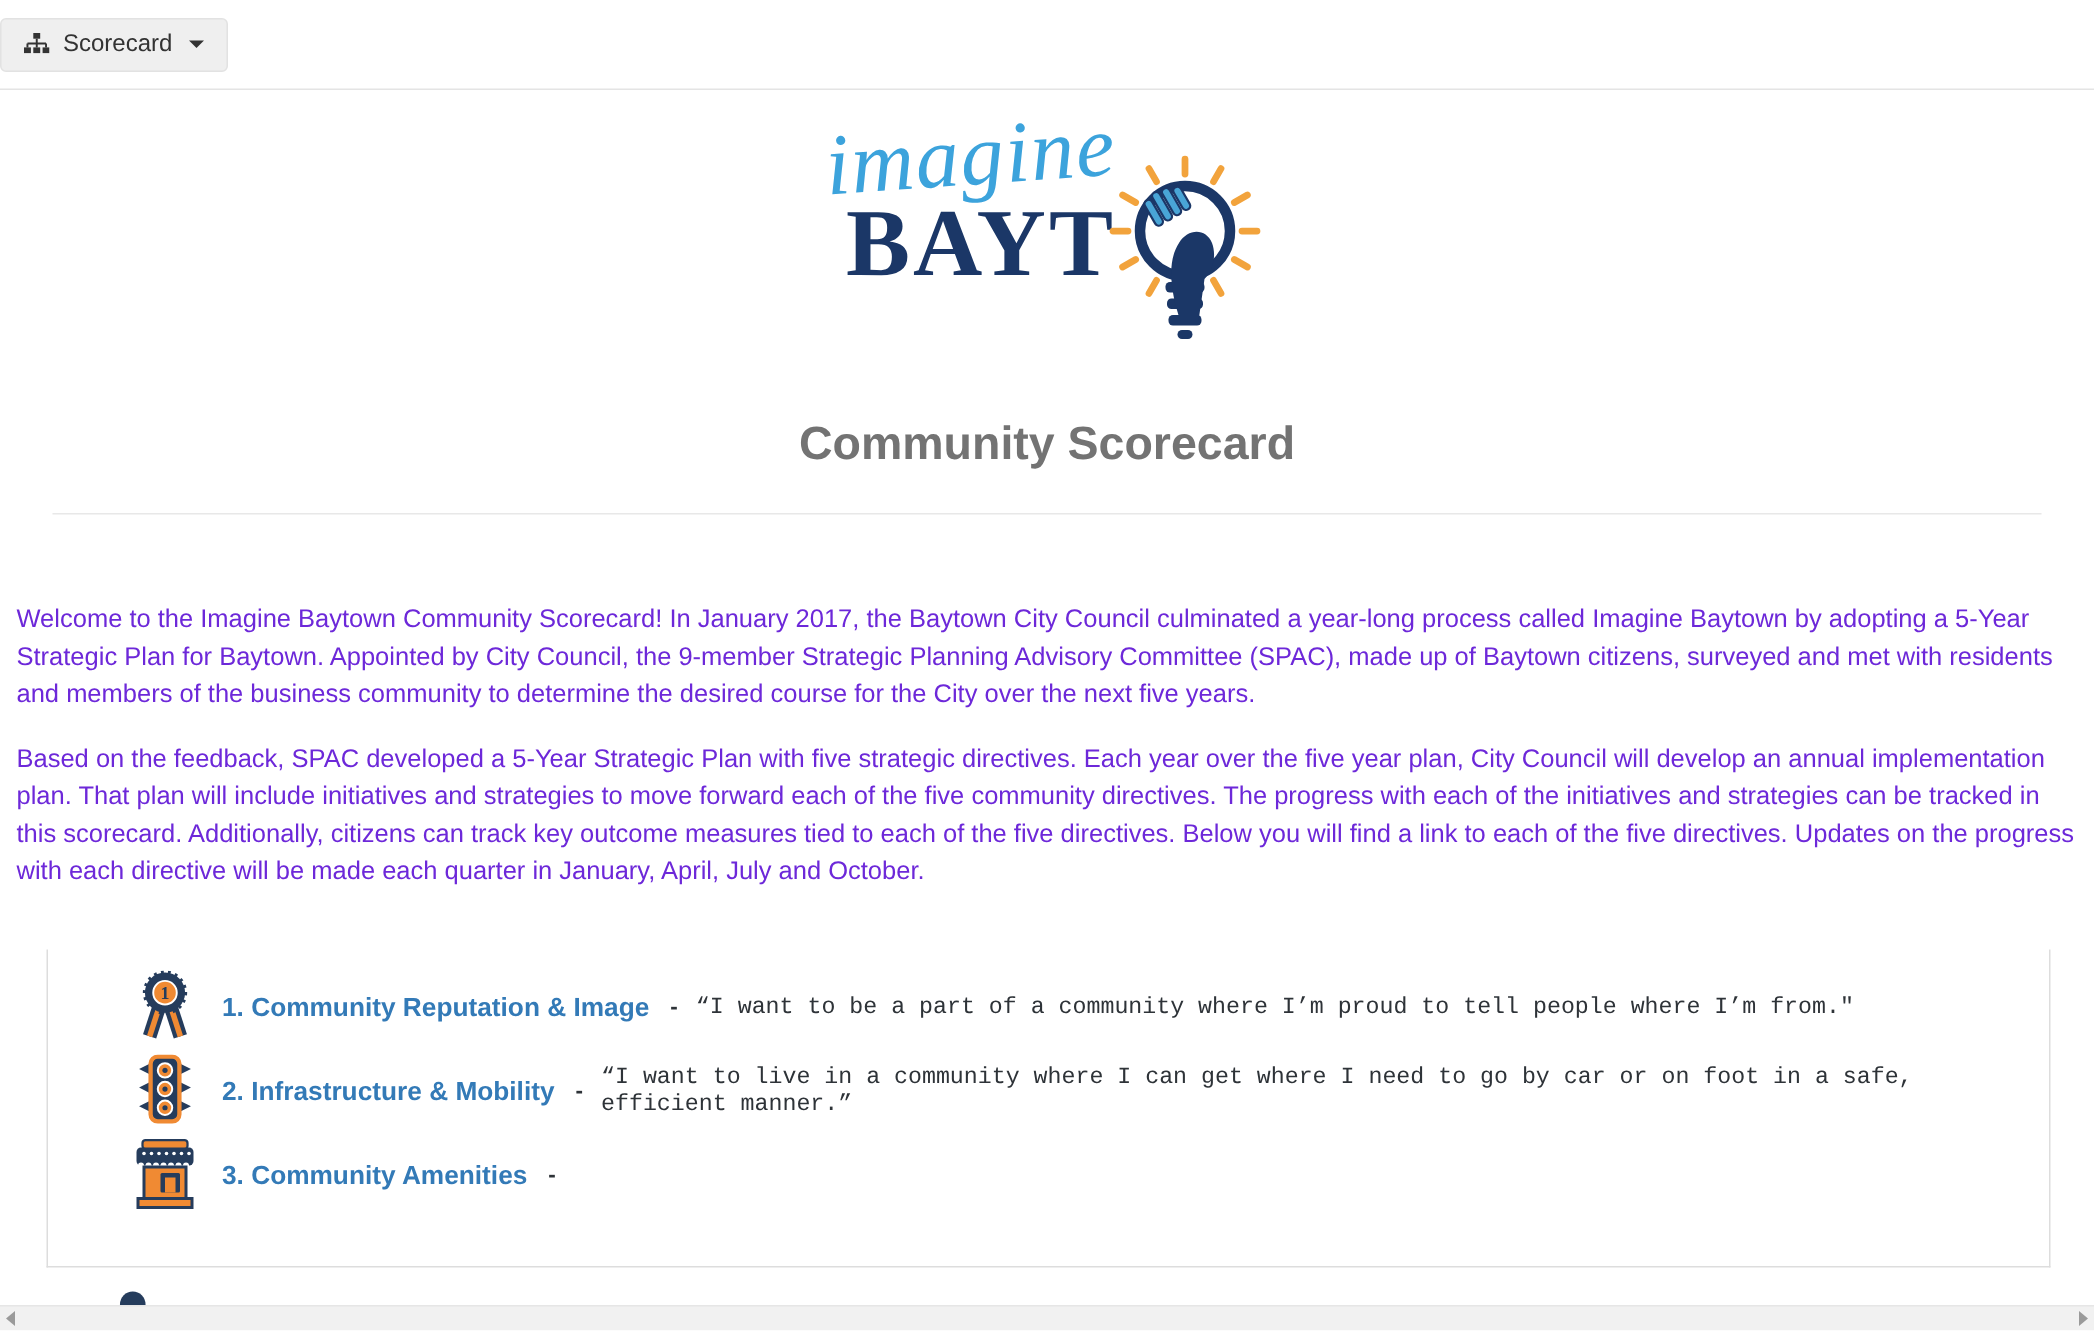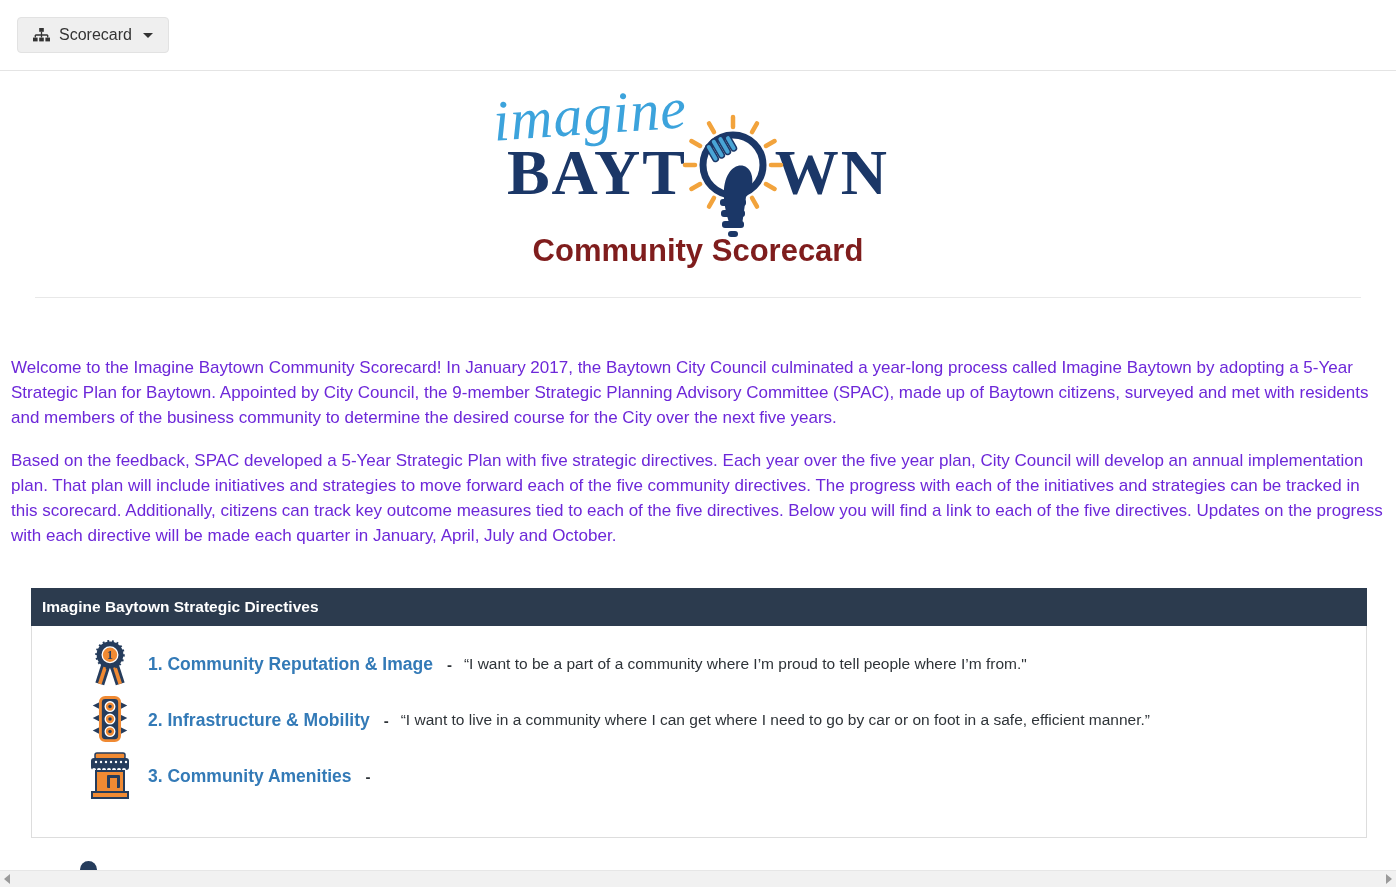--- a/index.html
+++ b/index.html
@@ -1,60 +1,60 @@
 <!DOCTYPE html>
 <html><head>
 <meta charset="utf-8">
 <style>
   * { box-sizing: border-box; margin: 0; padding: 0; }
   html, body { width: 1396px; height: 887px; overflow: hidden; background: #fff;
     font-family: "Liberation Sans", sans-serif; color: #3c3c3c; position: relative; }
 
   
-  .navbar { height: 71px; background: #fff; border-bottom: 1px solid #e4e4e4;
-    display: flex; align-items: center; padding-left: 17px; }
+  .navbar { height: 60px; background: #fff; border-bottom: 1px solid #e4e4e4;
+    display: flex; align-items: center; }
   .menu-btn { display: inline-flex; align-items: center; gap: 9px;
     background: #efefef; border: 1px solid #e2e2e2; border-radius: 4px;
     padding: 8px 15px; font-size: 16px; color: #333; cursor: pointer;
     font-family: "Liberation Sans", sans-serif; }
   .caret { width: 0; height: 0; border-left: 5px solid transparent;
     border-right: 5px solid transparent; border-top: 5px solid #333; margin-left: 2px; }
 
   
   .logo-wrap { width: fit-content; margin: 22px auto 0; position: relative; padding-top: 48px; }
   .imagine { position: absolute; top: -12px; left: -14px; font-family: "Liberation Serif", serif;
     font-style: italic; font-size: 58px; color: #3ca3dc; transform: rotate(-4deg);
     letter-spacing: 1px; }
   .logo-row { display: flex; align-items: flex-start; }
   .logo-word { font-family: "Liberation Serif", serif; font-size: 64px; font-weight: 600;
     color: #1b3767; letter-spacing: 2px; line-height: 64px; }
   .bulb-svg { width: 104px; height: 146px; margin: -28px -10px -58px -6px; position: relative; z-index: 2; }
 
   
-  .page-title { text-align: center; color: #7f1d1d; font-size: 31px; font-weight: bold;
-    margin-top: 28px; }
+  .page-title { text-align: center; color: #737373; font-size: 31px; font-weight: bold;
+    margin-top: 84px; }
   hr.rule { border: none; border-top: 1px solid #e8e8e8; margin: 28px 35px 0; }
 
   
   .intro p { font-size: 17px; line-height: 25px; color: #6d28d9; margin: 0 11px; }
   .intro p.first { margin-top: 57px; }
   .intro p + p { margin-top: 18px; }
 
   
   .panel { margin: 40px 29px 0 31px; }
   .panel-header { background: #2c3b4e; color: #fff; font-weight: bold; font-size: 15.5px;
     padding: 10px 11px; }
   .panel-body { border: 1px solid #ddd; border-top: none; background: #fff;
     min-height: 212px; padding: 10px 0 0 0; }
   .directive-row { display: flex; align-items: center; padding: 4px 10px 4px 55px; height: 56px; }
   .d-icon { width: 46px; height: 48px; flex: 0 0 auto; margin-right: 15px; }
   .directive-link { color: #337ab7; font-weight: bold; font-size: 17.5px;
     text-decoration: none; white-space: nowrap; }
   .dash { font-weight: bold; color: #2e3338; margin: 0 12px 0 14px; font-size: 15px; }
-  .quote { font-size: 15.5px; color: #2e3338; }
+  .quote { font-size: 15.5px; color: #2e3338; font-family: Liberation Mono, monospace; }
 
   .partial-icon { position: absolute; left: 80px; top: 861px; width: 17px; height: 17px;
     border-radius: 50%; background: #253c5c; z-index: 1; }
 
   
   .h-scrollbar { position: absolute; left: 0; right: 0; bottom: 0; height: 17px;
     background: #f1f1f1; border-top: 1px solid #e6e6e6; display: flex;
     justify-content: space-between; align-items: center; padding: 0 4px; z-index: 5; }
   .sb-arrow-left { width: 0; height: 0; border-top: 5px solid transparent;
     border-bottom: 5px solid transparent; border-right: 6px solid #9a9a9a; }
@@ -104,34 +104,32 @@
       <rect x="-11" y="56" width="22" height="7" rx="3" fill="#1b3767"></rect>
       <rect x="-5" y="66" width="10" height="6" rx="3" fill="#1b3767"></rect>
       <path d="M -3 60 C -10 40 -12 20 -4 8 C 2 -2 14 -2 18 8 C 21 16 19 26 13 32 L 9 60 Z" fill="#1b3767"></path>
       <g transform="translate(-2,-4) rotate(-30)">
         <rect x="-15" y="-26" width="5.5" height="19" rx="2.7" fill="#49a5d6" stroke="#1b3767" stroke-width="1.5"></rect>
         <rect x="-8" y="-28" width="5.5" height="21" rx="2.7" fill="#49a5d6" stroke="#1b3767" stroke-width="1.5"></rect>
         <rect x="-1" y="-27" width="5.5" height="20" rx="2.7" fill="#49a5d6" stroke="#1b3767" stroke-width="1.5"></rect>
         <rect x="6" y="-24" width="5.5" height="17" rx="2.7" fill="#49a5d6" stroke="#1b3767" stroke-width="1.5"></rect>
       </g>
     </svg>
-    <span class="logo-word">WN</span>
   </div>
 </div>
 
 <div class="page-title">Community Scorecard</div>
 <hr class="rule">
 
 <div class="intro">
   <p class="first">Welcome to the Imagine Baytown Community Scorecard!  In January 2017, the Baytown City Council culminated a year-long process called Imagine Baytown by adopting a 5-Year Strategic Plan for Baytown.  Appointed by City Council, the 9-member Strategic Planning Advisory Committee (SPAC), made up of Baytown citizens, surveyed and met with residents and members of the business community to determine the desired course for the City over the next five years.</p>
   <p>Based on the feedback, SPAC developed a 5-Year Strategic Plan with five strategic directives.  Each year over the five year plan, City Council will develop an annual implementation plan.  That plan will include initiatives and strategies to move forward each of the five community directives.  The progress with each of the initiatives and strategies can be tracked in this scorecard.  Additionally, citizens can track key outcome measures tied to each of the five directives.  Below you will find a link to each of the five directives.  Updates on the progress with each directive will be made each quarter in January, April, July and October.</p>
 </div>
 
 <div class="panel">
-  <div class="panel-header">Imagine Baytown Strategic Directives</div>
   <div class="panel-body">
 
     <div class="directive-row">
       <svg class="d-icon" viewBox="0 0 46 52">
         <g transform="rotate(18 15 38)">
           <rect x="10" y="26" width="10" height="22" fill="#253c5c"></rect>
           <rect x="13" y="26" width="4" height="22" fill="#f08a33"></rect>
         </g>
         <g transform="rotate(-18 31 38)">
           <rect x="26" y="26" width="10" height="22" fill="#253c5c"></rect>

